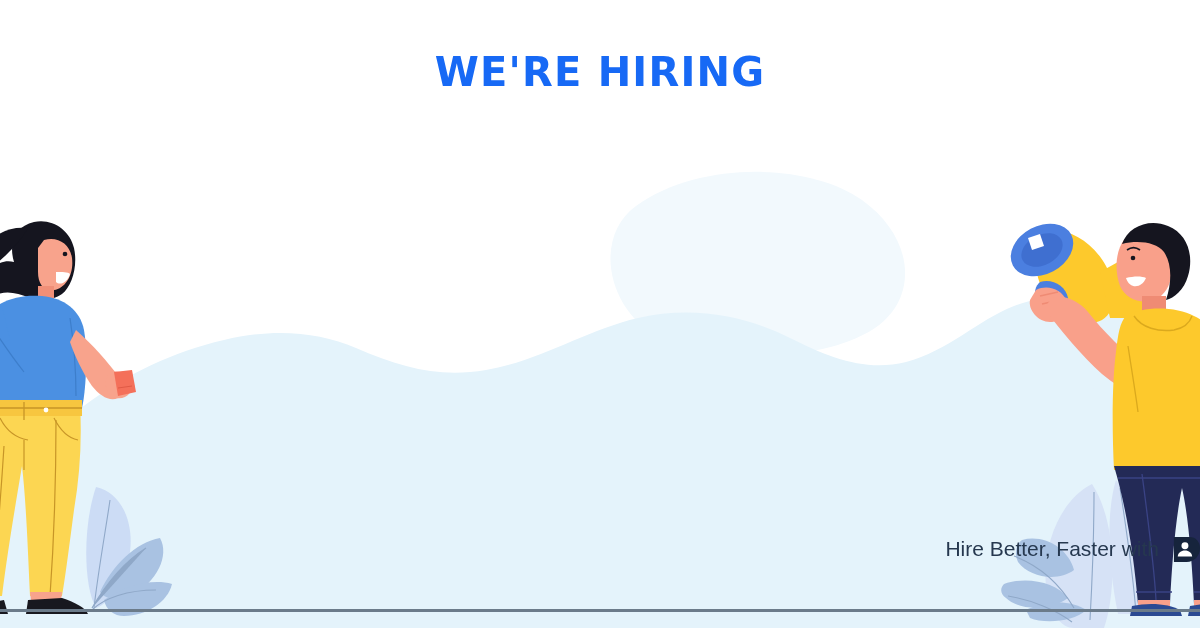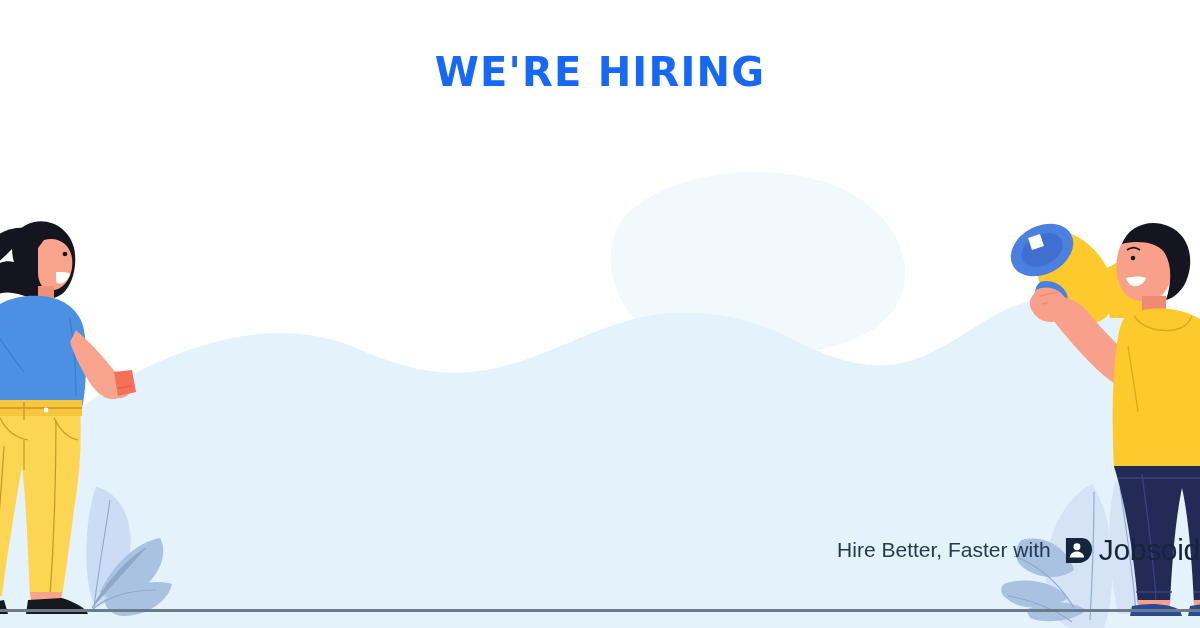--- a/index.html
+++ b/index.html
@@ -286,20 +286,19 @@
 
 
     <div class="footer-row">
       <span class="footer-text">Hire Better, Faster with</span>
       <span class="brand">
         <svg class="brand-mark" viewBox="0 0 28 28">
           <path fill="#16243c" d="M1 1 H17 C23.6 1 28 6 28 12.8 C28 20.5 22 27 14.2 27 H1 Z"></path>
           <circle fill="#ffffff" cx="12.4" cy="10.2" r="3.6"></circle>
           <path fill="#ffffff" d="M12.4 15 C16.6 15 19.6 17.6 19.9 21.2 L4.9 21.2 C5.2 17.6 8.2 15 12.4 15 Z"></path>
         </svg>
-        <span class="brand-name">Jobsoid</span>
       </span>
     </div>
   </div>
 
   <div class="bottom-rule"></div>
 
 </div>
 
 </body></html>

